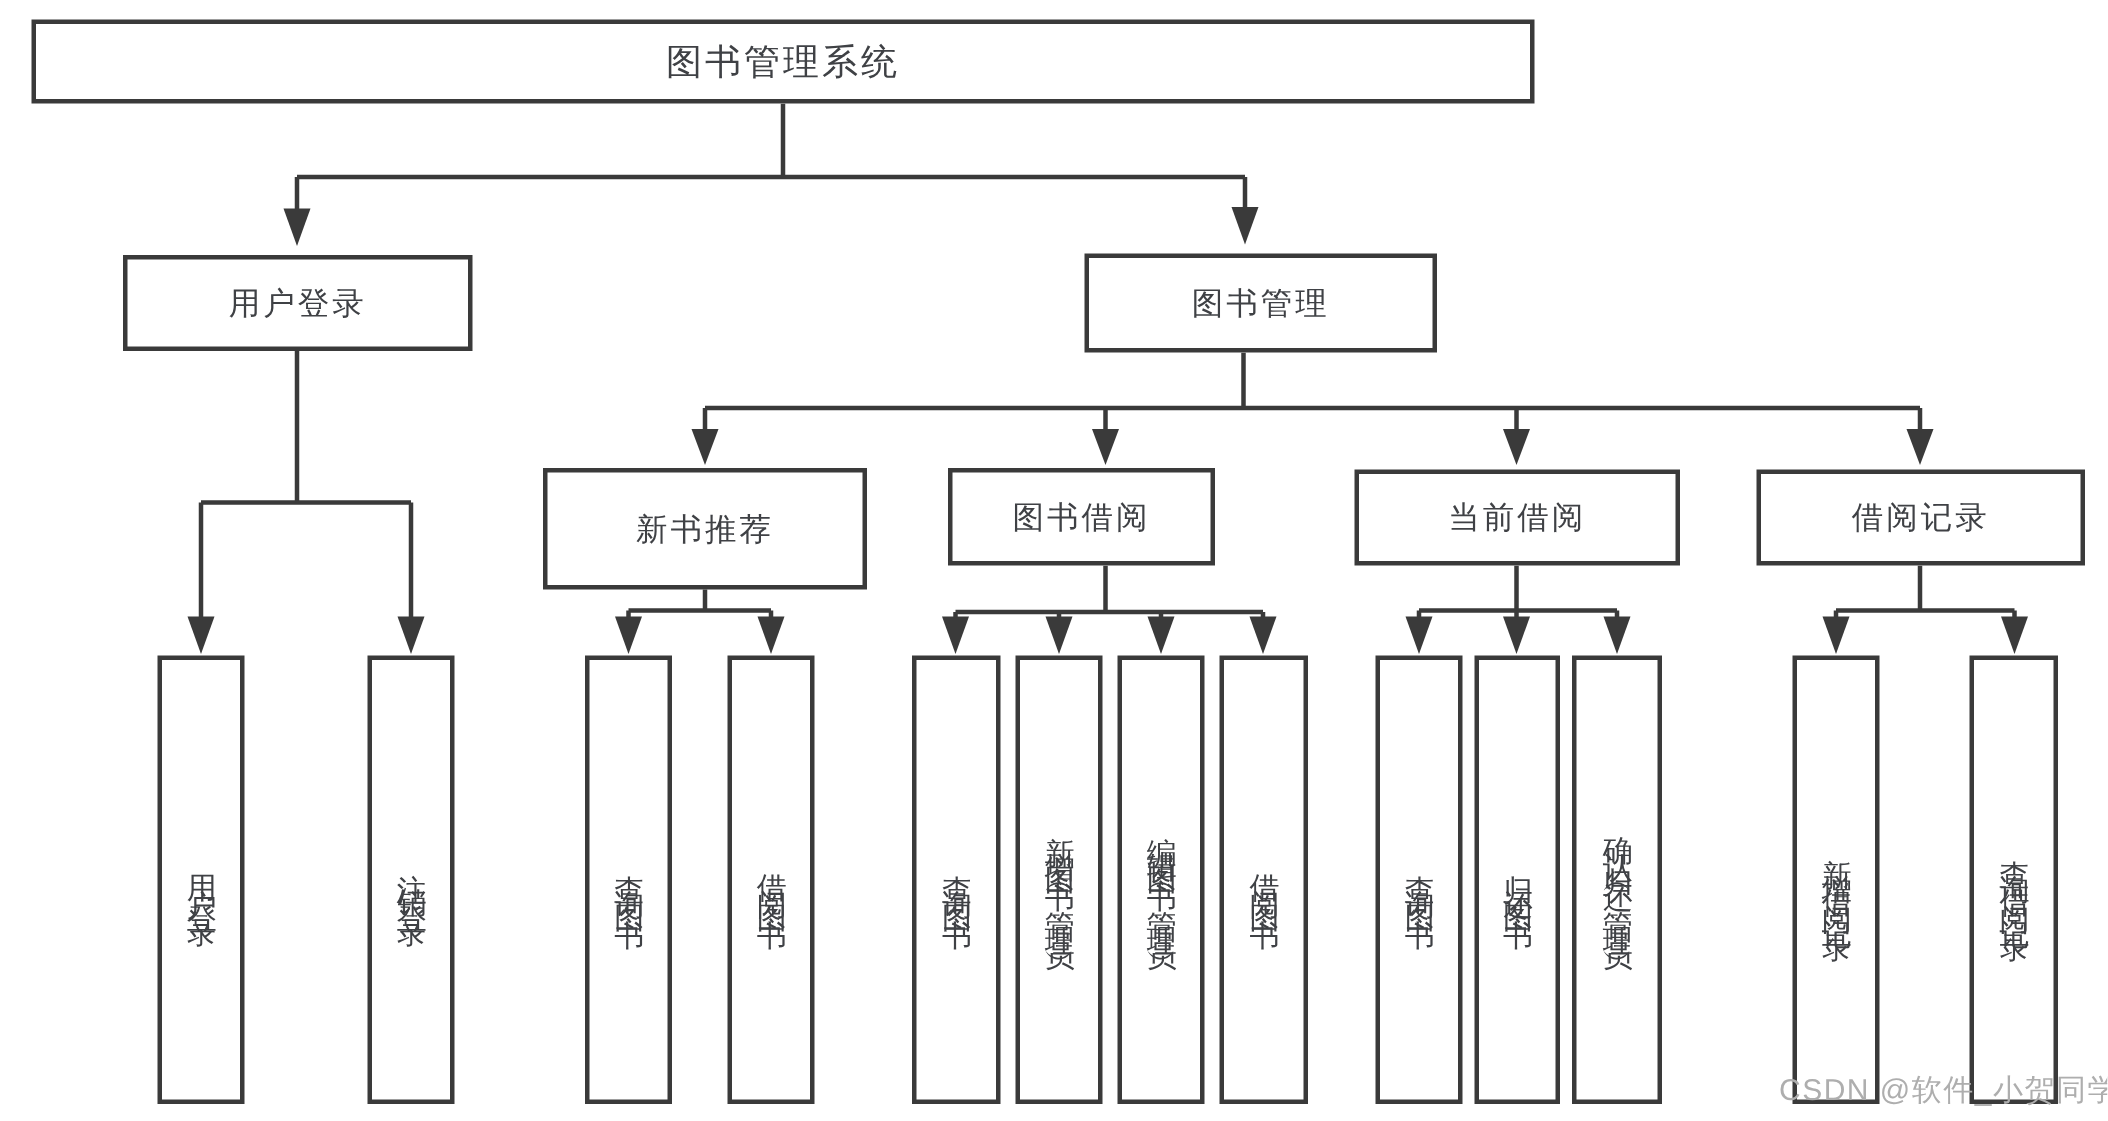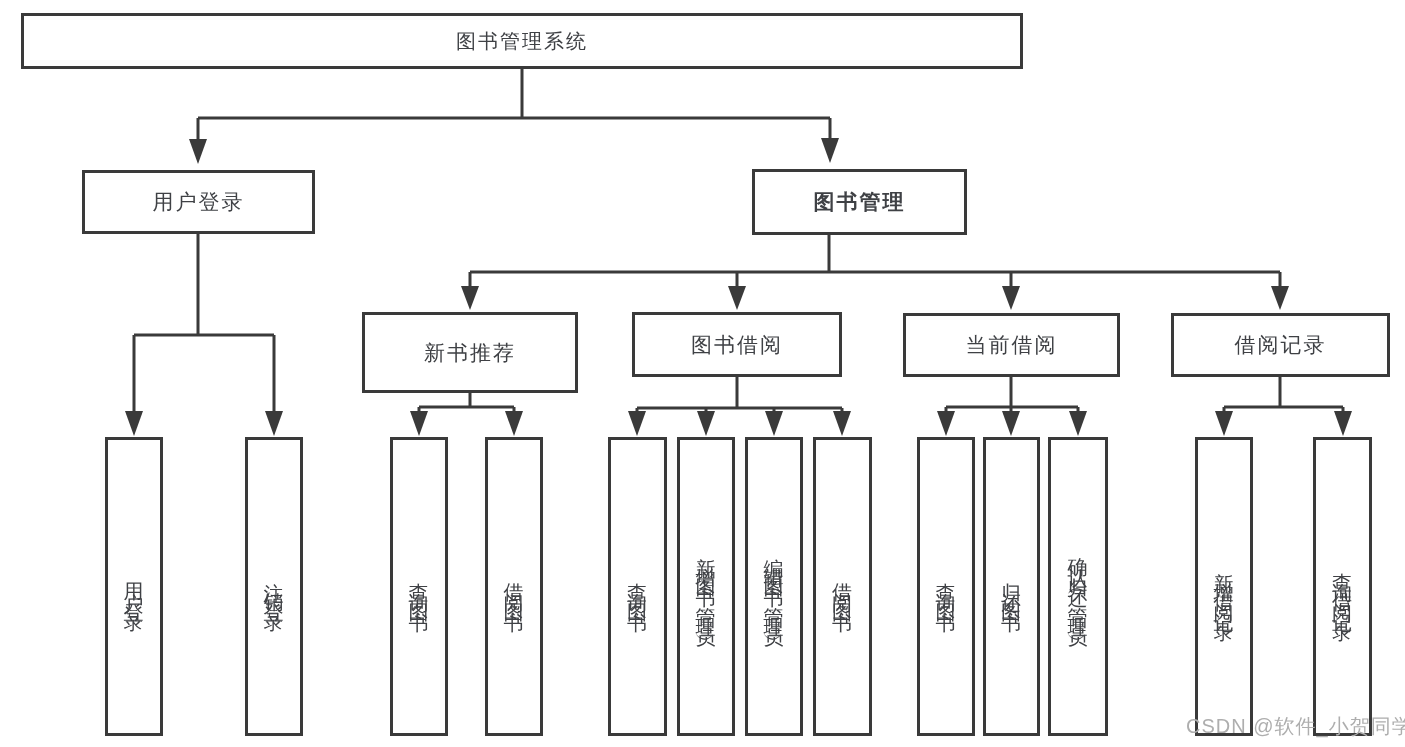--- a/index.html
+++ b/index.html
@@ -14,21 +14,21 @@
   .node{
     position:absolute;
     background:#ffffff;
     border:3px solid #3a3a3a;
     box-sizing:border-box;
     display:flex;align-items:center;justify-content:center;
     color:#3f4145;
     z-index:1;
   }
   .h-node{font-size:21px;letter-spacing:2px;white-space:nowrap;}
-  .root-node{font-size:20px;}
+  .root-node{font-size:24px;}
   .v-node{
     writing-mode:vertical-rl;
     text-orientation:mixed;
     font-size:20px;
     letter-spacing:10px;
     line-height:1;
   }
   .watermark{
     position:absolute;
     left:1186px;top:713px;
@@ -84,28 +84,28 @@
     </g>
   </svg>
 
   <div class="node h-node root-node" style="left:21px;top:13px;width:1002px;height:56px;">
     <span>图书管理系统</span>
   </div>
 
   <div class="node h-node" style="left:82px;top:170px;width:233px;height:64px;">
     <span>用户登录</span>
   </div>
-  <div class="node h-node" style="left:752px;top:169px;width:215px;height:66px;font-weight:bold;">
+  <div class="node h-node" style="left:723px;top:169px;width:235px;height:66px;">
     <span>图书管理</span>
   </div>
 
   <div class="node h-node" style="left:362px;top:312px;width:216px;height:81px;">
     <span>新书推荐</span>
   </div>
-  <div class="node h-node" style="left:632px;top:312px;width:210px;height:65px;">
+  <div class="node h-node" style="left:632px;top:312px;width:178px;height:65px;">
     <span>图书借阅</span>
   </div>
   <div class="node h-node" style="left:1171px;top:313px;width:219px;height:64px;">
     <span>借阅记录</span>
   </div>
   <div class="node h-node" style="left:903px;top:313px;width:217px;height:64px;">
     <span>当前借阅</span>
   </div>
 
   <div class="node v-node" style="left:105px;top:437px;width:58px;height:299px;">

